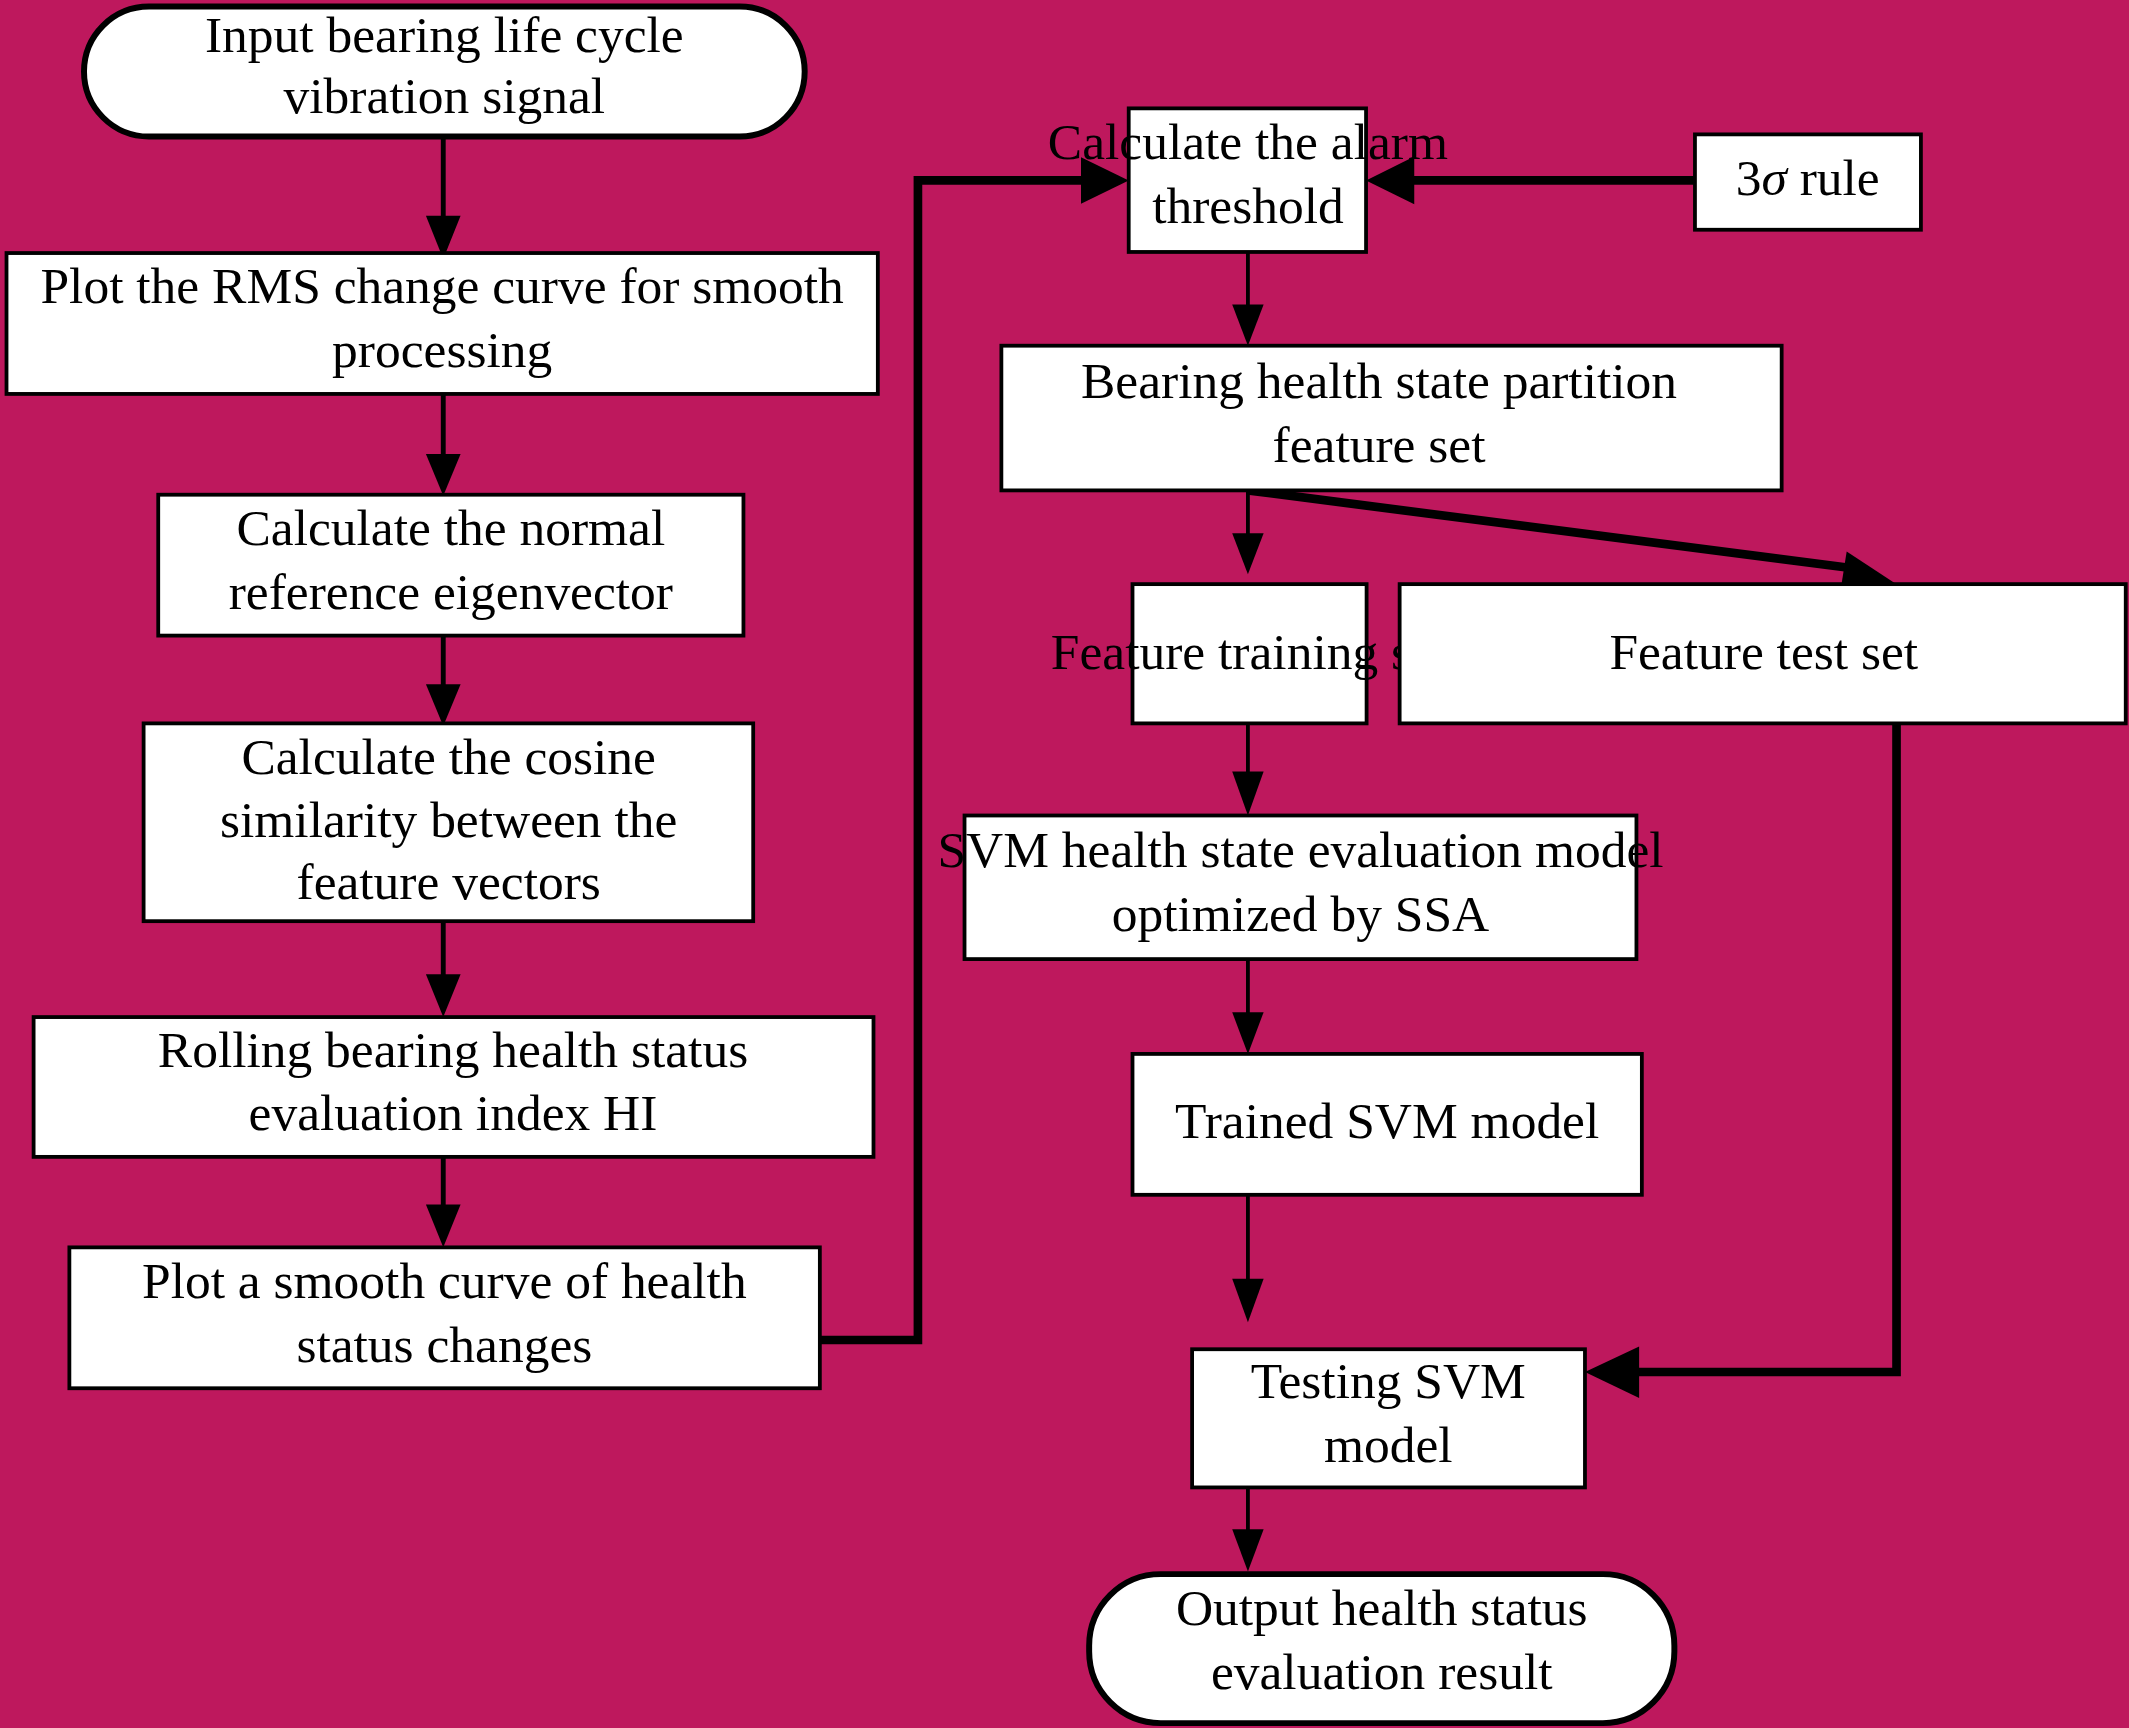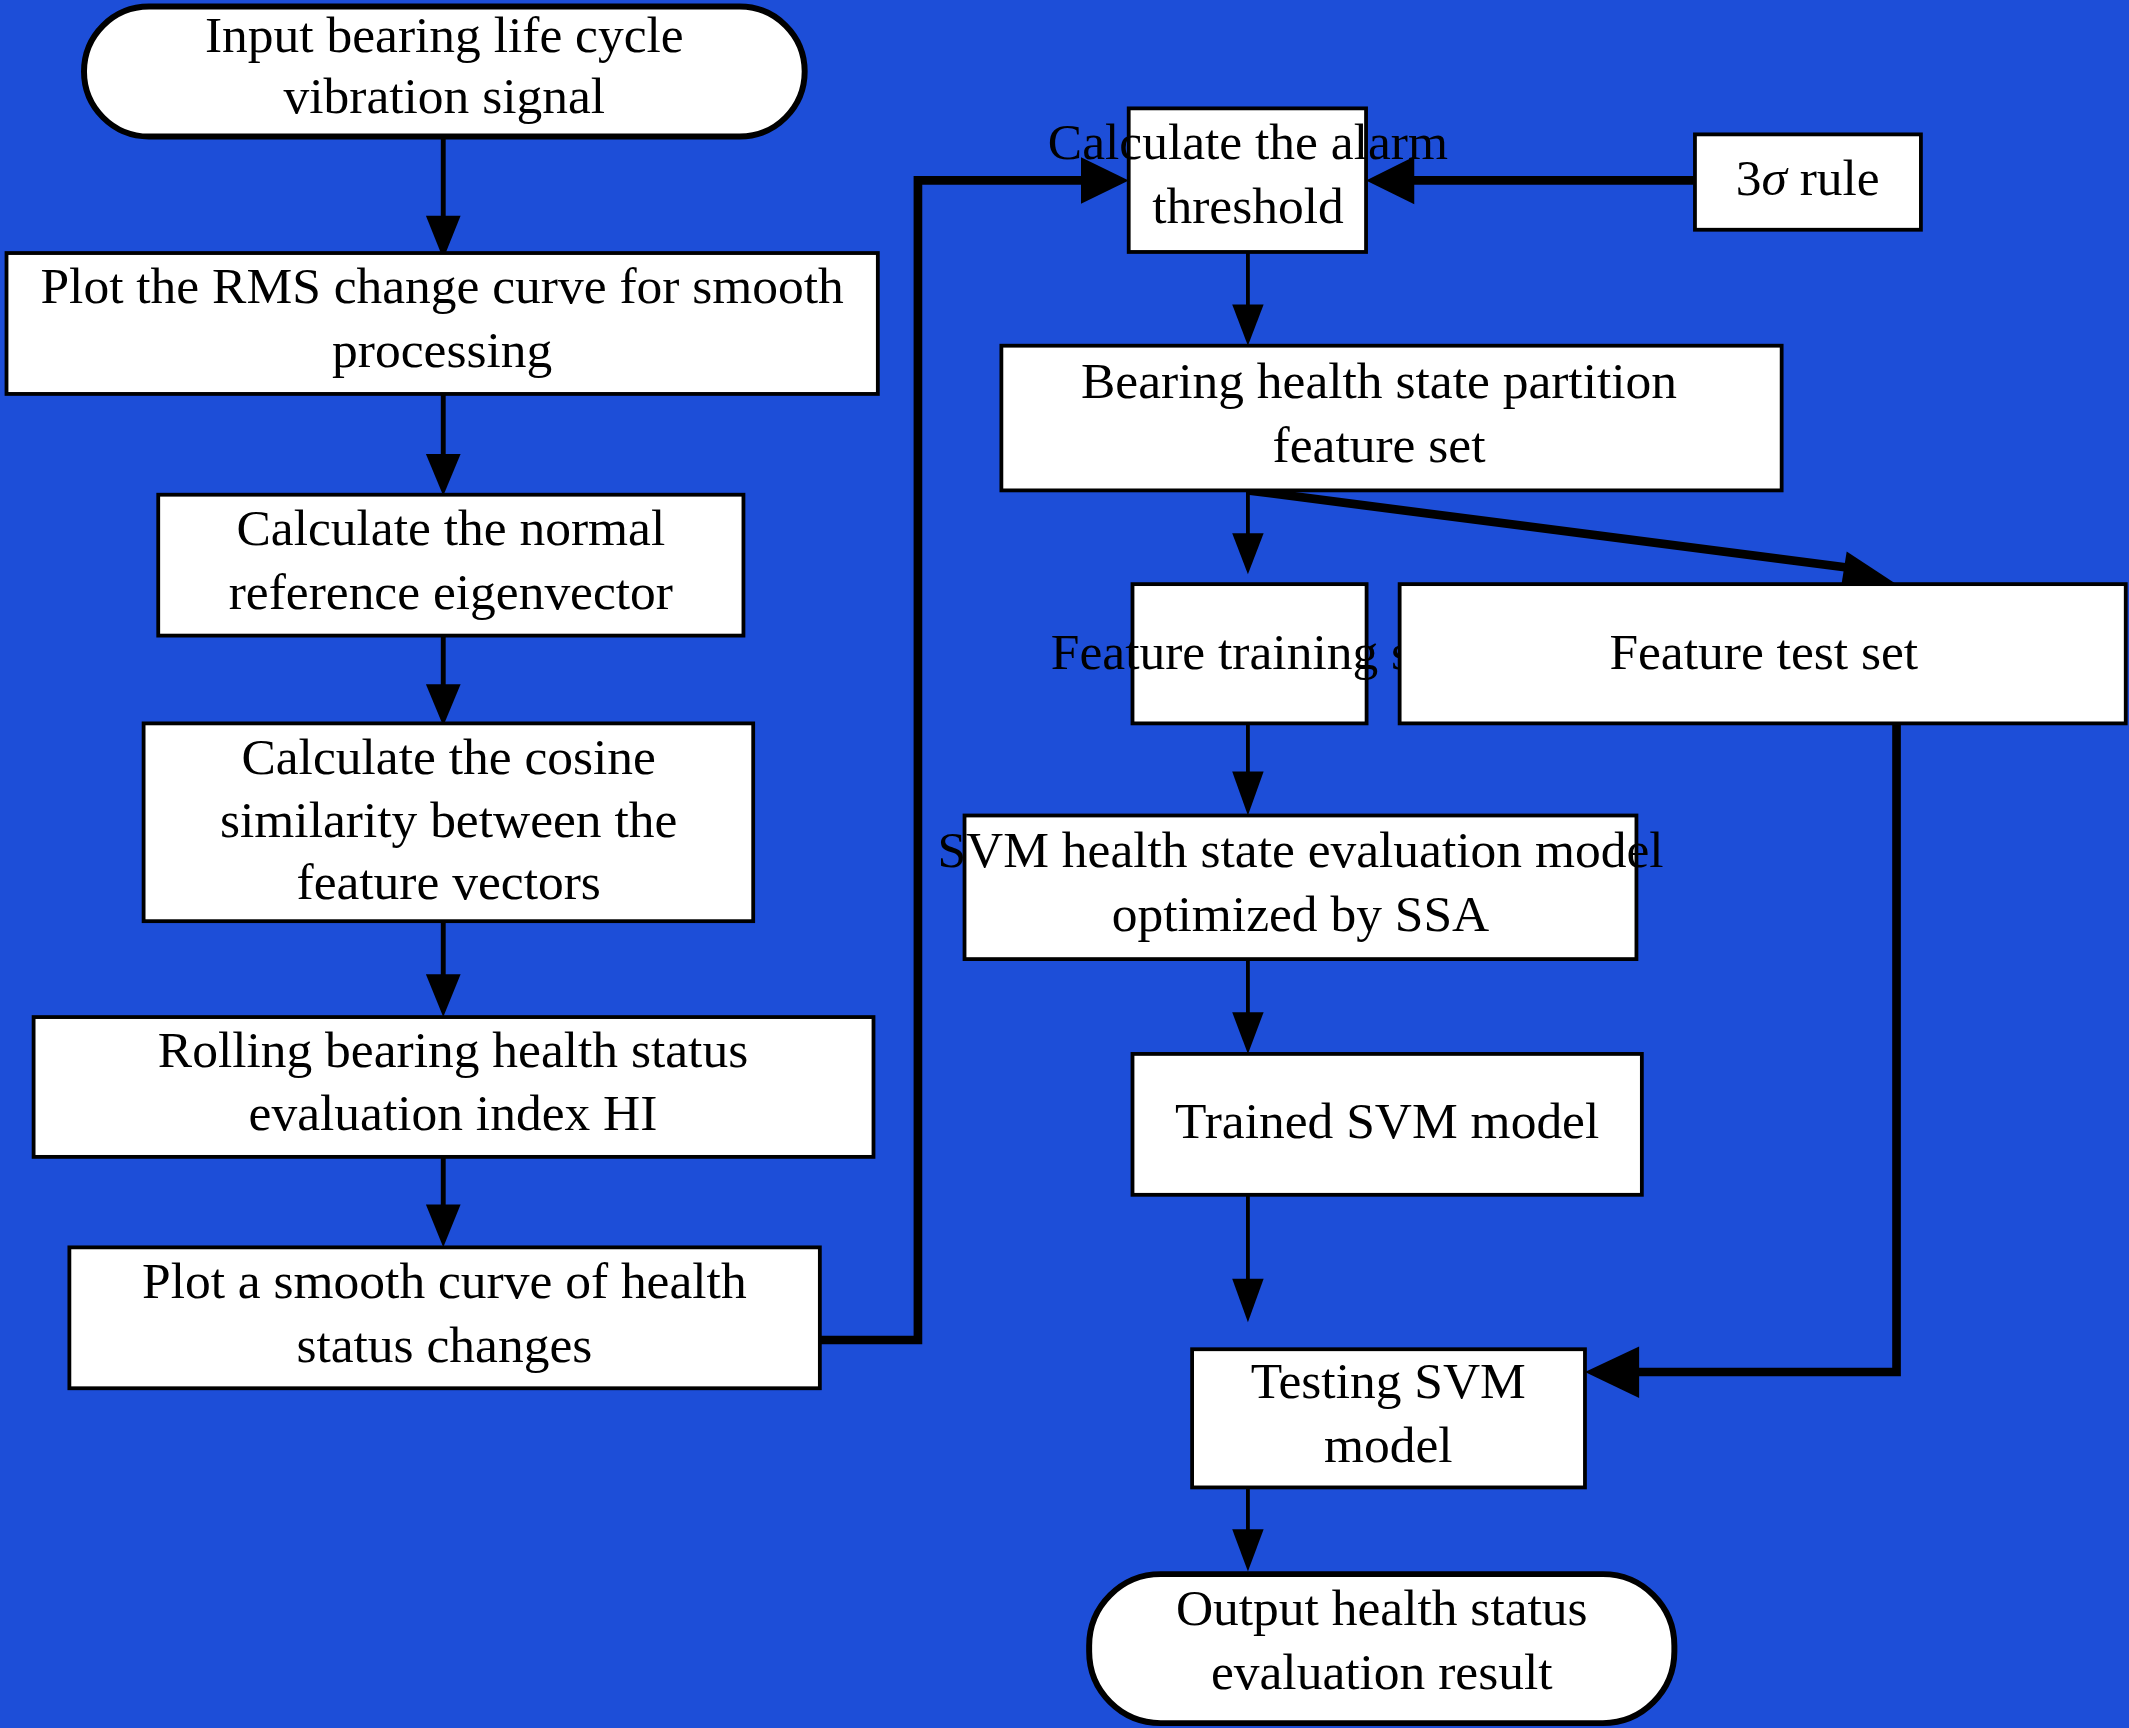--- a/index.html
+++ b/index.html
@@ -8,21 +8,21 @@
     padding: 0;
     background: #ffffff;
   }
   body {
     font-family: "Liberation Serif", "DejaVu Serif", serif;
   }
   #flowchart-root {
     position: relative;
     width: 2129px;
     height: 1728px;
-    background: #1d4ed8;
+    background: #be185d;
     overflow: hidden;
   }
   svg#flow-svg {
     position: absolute;
     left: 0;
     top: 0;
     width: 2129px;
     height: 1728px;
     display: block;
   }

